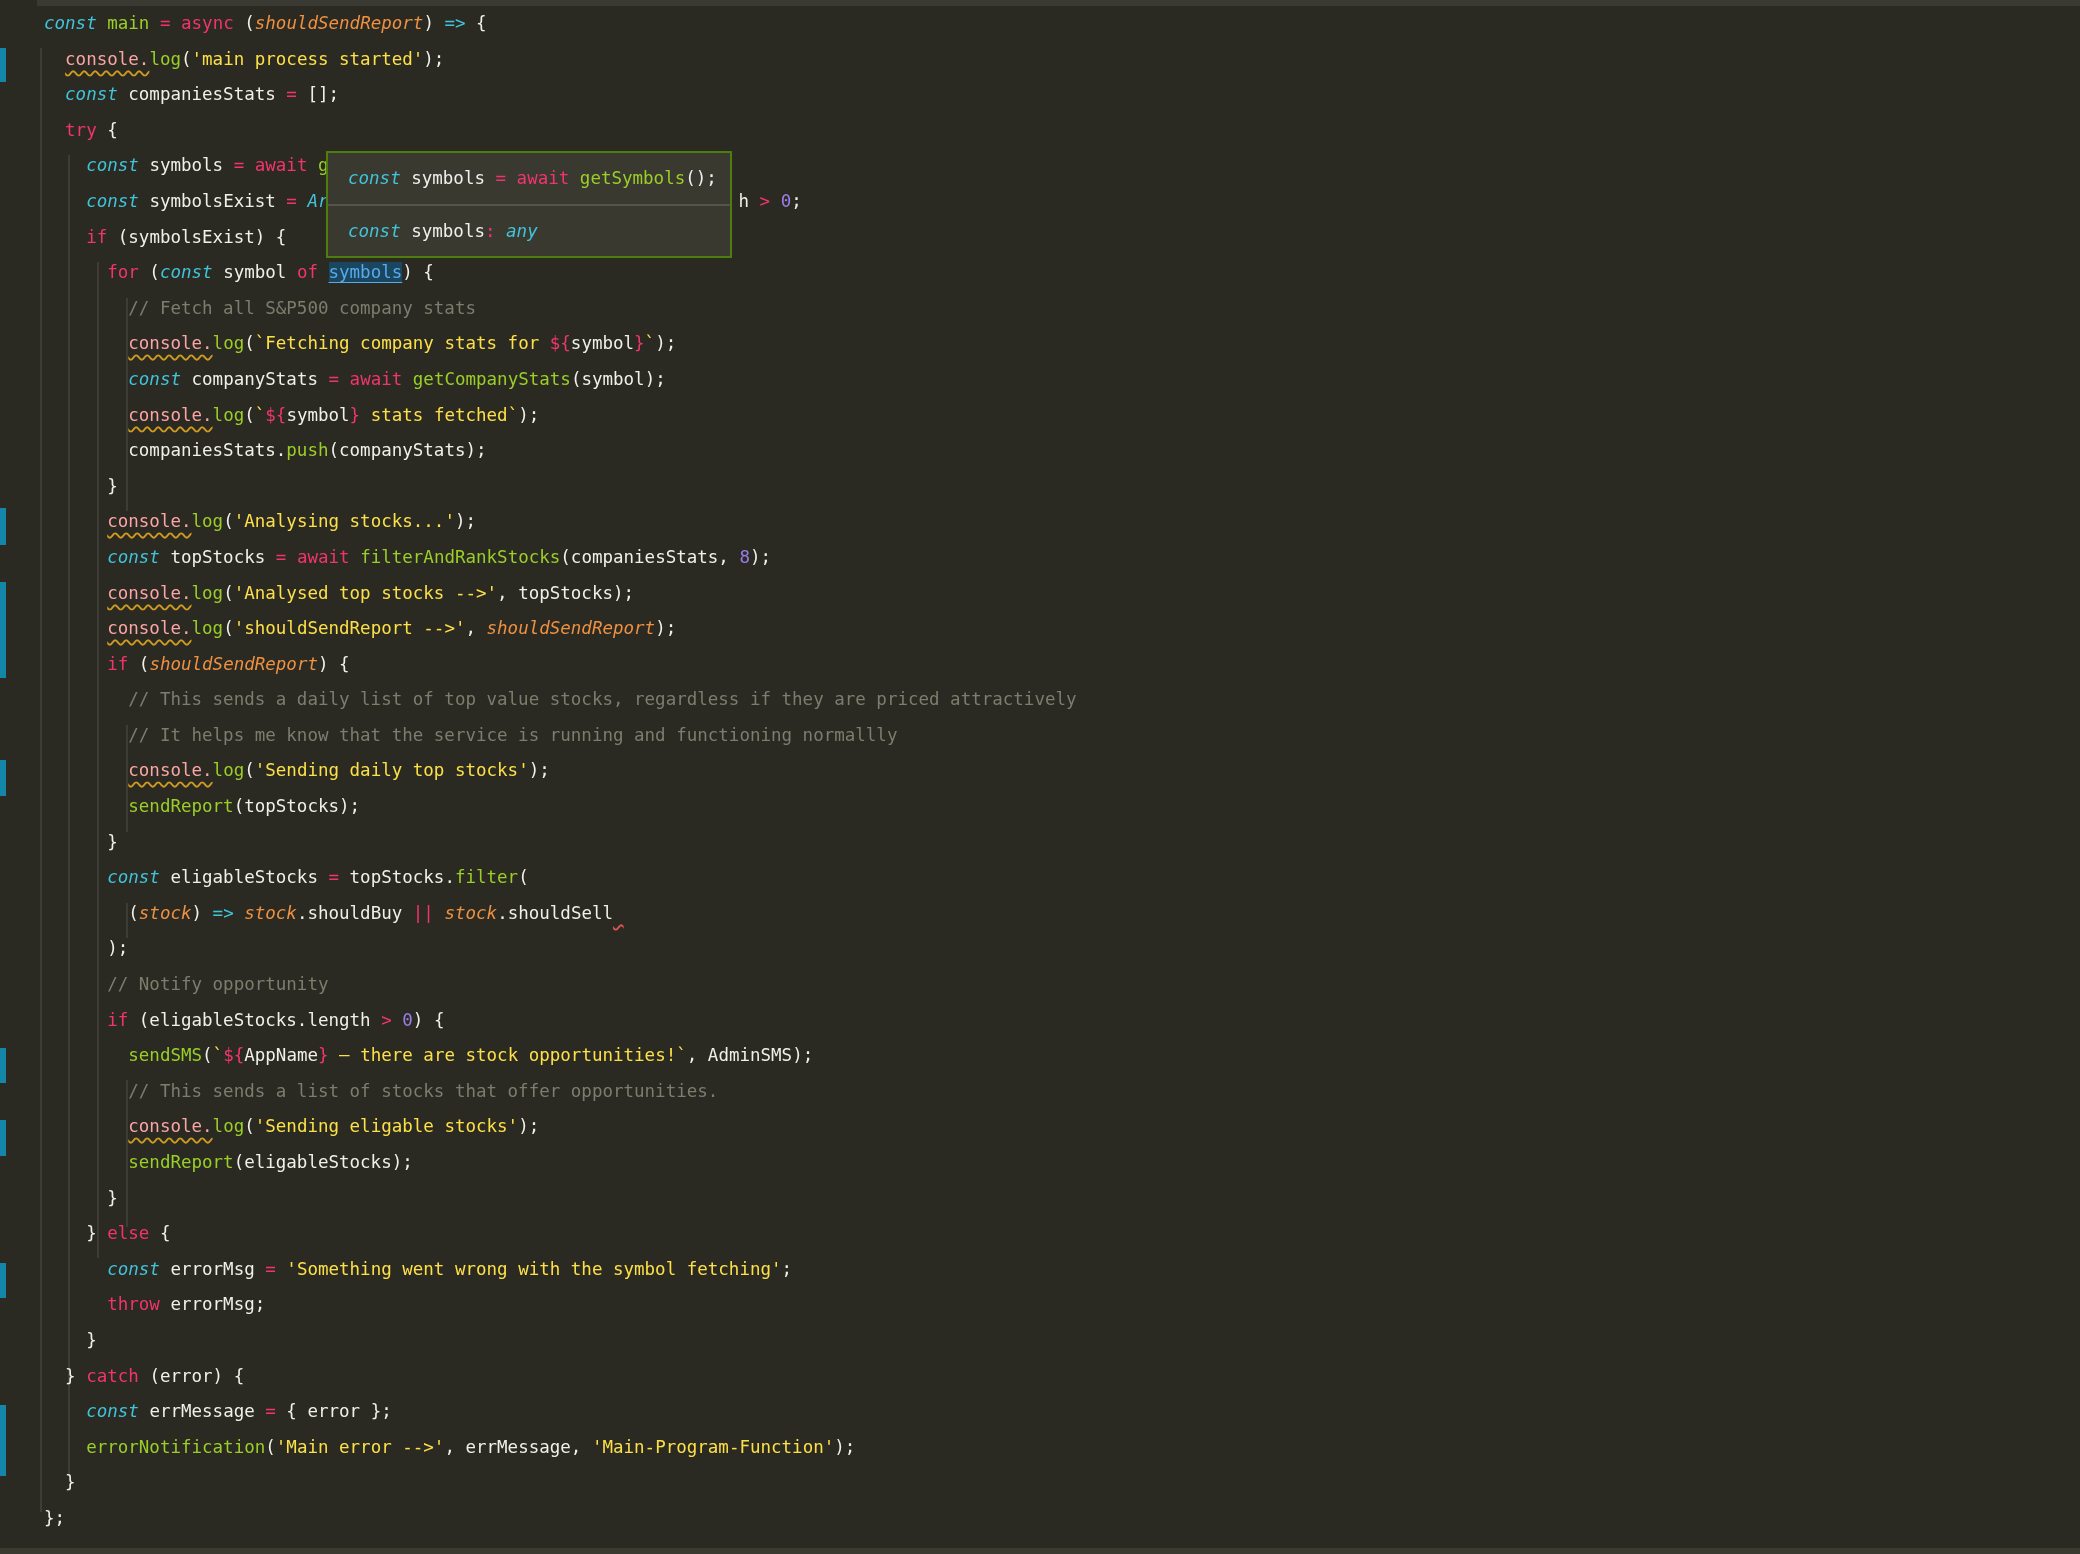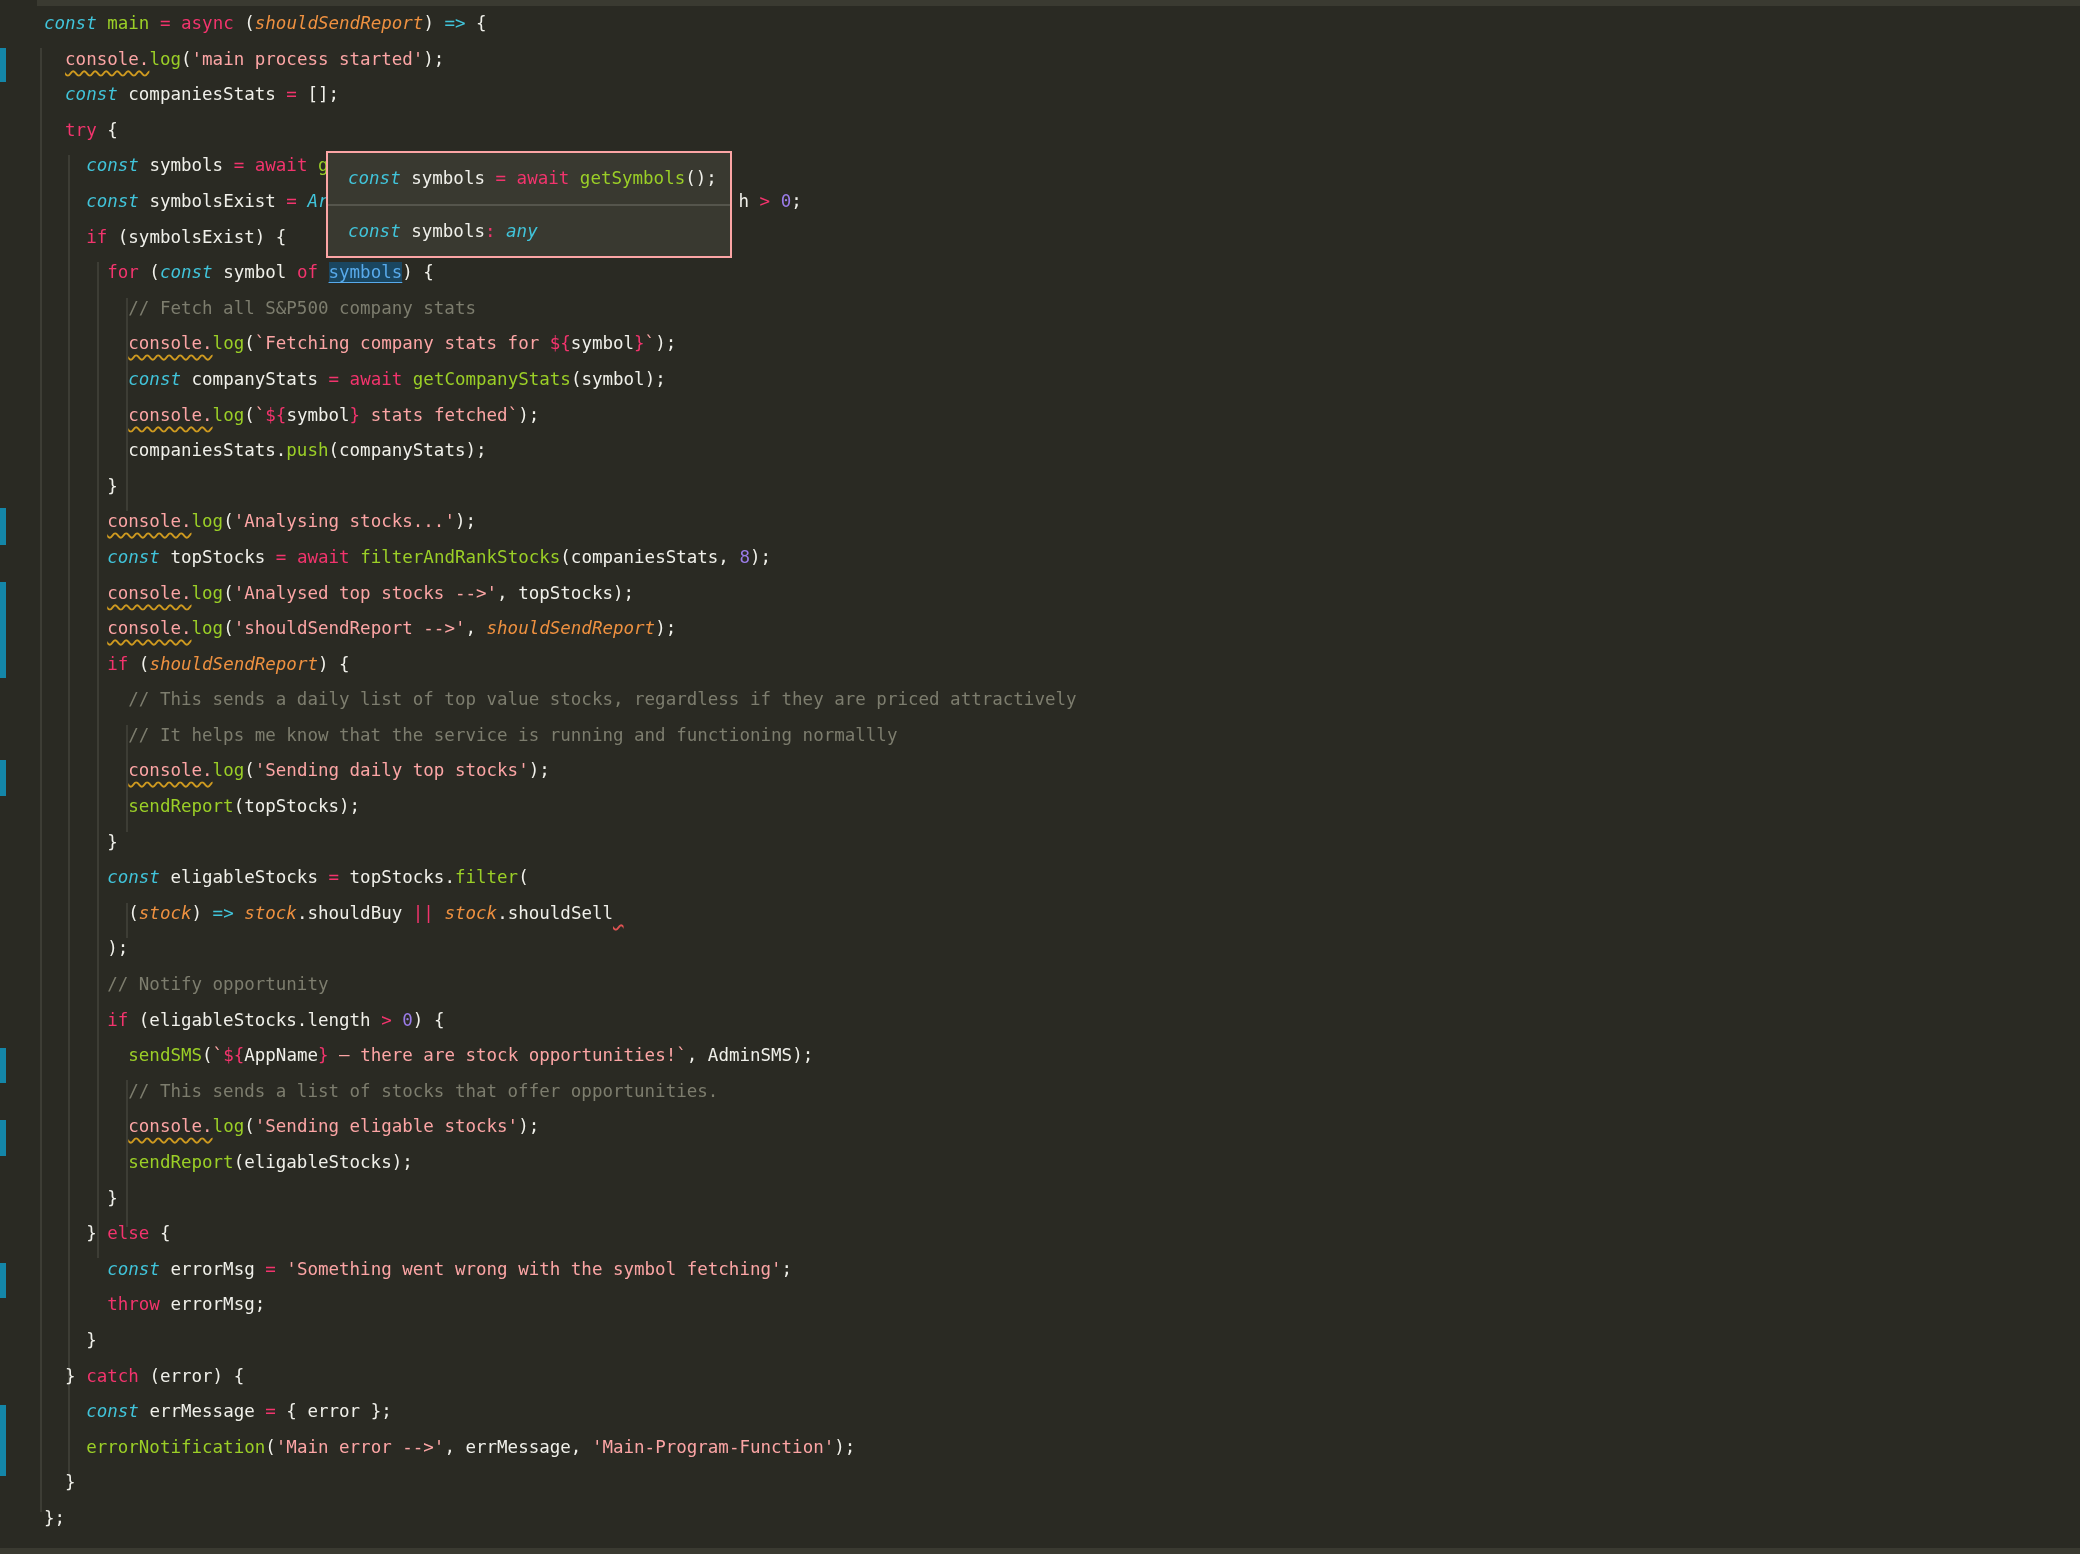--- a/index.html
+++ b/index.html
@@ -10,37 +10,37 @@
   }
   #editor{position:relative;width:2080px;height:1554px;padding-left:8px;}
   #code{
     position:absolute;left:0;top:6px;width:2080px;
     font-size:17.5px;line-height:35.6px;white-space:pre;color:#f0f0ea;
   }
   .code-line{height:35.6px;padding-left:44px;white-space:pre;}
   .tok-k{color:#f2346d;}                                 
   .tok-c{color:#41c4da;font-style:italic;}               
   .tok-f{color:#9bcf27;}                                 
-  .tok-s{color:#fca5a5;}                                 
+  .tok-s{color:#fde047;}                                 
   .tok-o{color:#ef9140;font-style:italic;}               
   .tok-m{color:#7d7d6e;}                                 
   .tok-n{color:#9b7ce8;}                                 
   .tok-w{color:#f0f0ea;}                                 
   .tok-cw{color:#fca5a5;text-decoration:underline wavy #cf9a1f;
           text-decoration-thickness:2px;text-underline-offset:5px;}
   .tok-ln{color:#58aaeb;background:#1a4660;text-decoration:underline;
           text-underline-offset:4px;}
   .tok-gap{display:inline-block;}
   .tok-rs{display:inline-block;width:14px;position:relative;top:4px;
           text-decoration:underline wavy #e05252;text-decoration-thickness:2px;}
   .gutter-bar{position:absolute;left:0;width:6px;background:#1486a8;}
   .indent-guide{position:absolute;width:2px;background:#3d3d35;}
   .strip{position:absolute;background:#3a3a31;}
   #tooltip{
-    position:absolute;background:#393930;border:2px solid #fca5a5;
+    position:absolute;background:#393930;border:2px solid #4d7c0f;
     font-size:17.5px;white-space:pre;box-sizing:border-box;
   }
   .tooltip-row{padding:0 20px;line-height:50px;height:51px;}
   .tooltip-row:first-child{border-bottom:2px solid #55554c;}
 </style>
 </head>
 <body>
 
 <div id="editor">
   <div id="strips">

